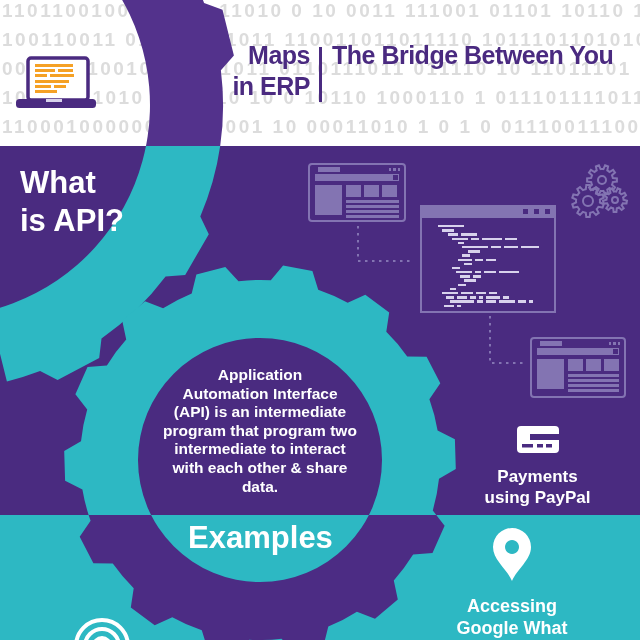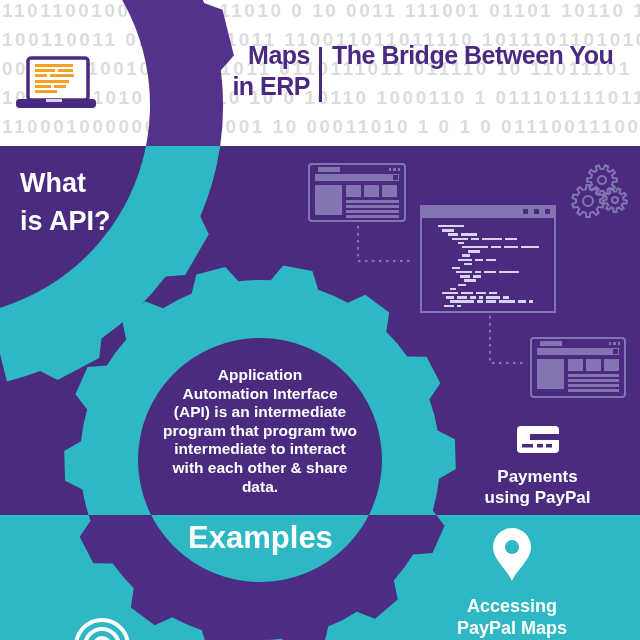--- a/index.html
+++ b/index.html
@@ -14,21 +14,21 @@
           font-weight:bold;font-size:19px;line-height:29px;letter-spacing:2.5px;white-space:nowrap;}
   
   #deco{position:absolute;left:0;top:0;z-index:1;pointer-events:none;}
   
   .c{position:absolute;z-index:2;}
   .title-left{top:40px;left:170px;width:140px;text-align:right;color:var(--title);
               font-size:25px;font-weight:bold;line-height:31px;letter-spacing:-.5px;}
   .title-divider{left:319px;top:47px;width:3px;height:55px;background:var(--title);}
   .title-right{top:40px;left:332px;color:var(--title);font-size:25px;font-weight:bold;
                line-height:31px;letter-spacing:-.5px;}
-  .what-heading{left:20px;top:164px;color:#fff;font-size:27px;font-weight:bold;line-height:38px;}
+  .what-heading{left:20px;top:164px;color:#fff;font-size:31px;font-weight:bold;line-height:38px;}
   .definition{left:149px;top:366px;width:222px;color:#fff;font-weight:bold;
               font-size:15.5px;line-height:18.6px;text-align:center;}
   .examples{left:133px;top:520px;width:255px;text-align:center;color:#fff;
             font-size:31px;font-weight:bold;}
   .item-label{color:#fff;font-weight:bold;font-size:17px;line-height:21px;text-align:center;}
   .payments-block{left:455px;top:421px;width:165px;}
   .maps-block{left:432px;top:524px;width:160px;}
   .icon-center{display:block;margin:0 auto;}
   
   .browser{position:absolute;border:2px solid var(--lav);border-radius:4px;z-index:2;}
@@ -294,21 +294,21 @@
 
   <div class="c examples">Examples</div>
 
   <div class="c maps-block">
     <svg class="icon-center" width="48" height="58" viewBox="0 0 48 58">
       <path fill-rule="evenodd" fill="#fff" d="M24,57 C19,45 5,36 5,23 A19,19 0 1 1 43,23 C43,36 29,45 24,57 Z
            M24,16 a7,7 0 1 0 0.01,0 Z"></path>
     </svg>
     <div class="item-label" style="margin-top:13px;font-size:18px;line-height:22px;">
       <div>Accessing</div>
-      <div>PayPal Maps</div>
+      <div>Google What</div>
     </div>
   </div>
 
   <svg class="c" style="left:64px;top:610px" width="76" height="30" viewBox="0 0 76 30">
     <g fill="none" stroke="#fff" stroke-width="4">
       <circle cx="38" cy="36" r="8"></circle>
       <circle cx="38" cy="36" r="17"></circle>
       <circle cx="38" cy="36" r="26"></circle>
     </g>
   </svg>

